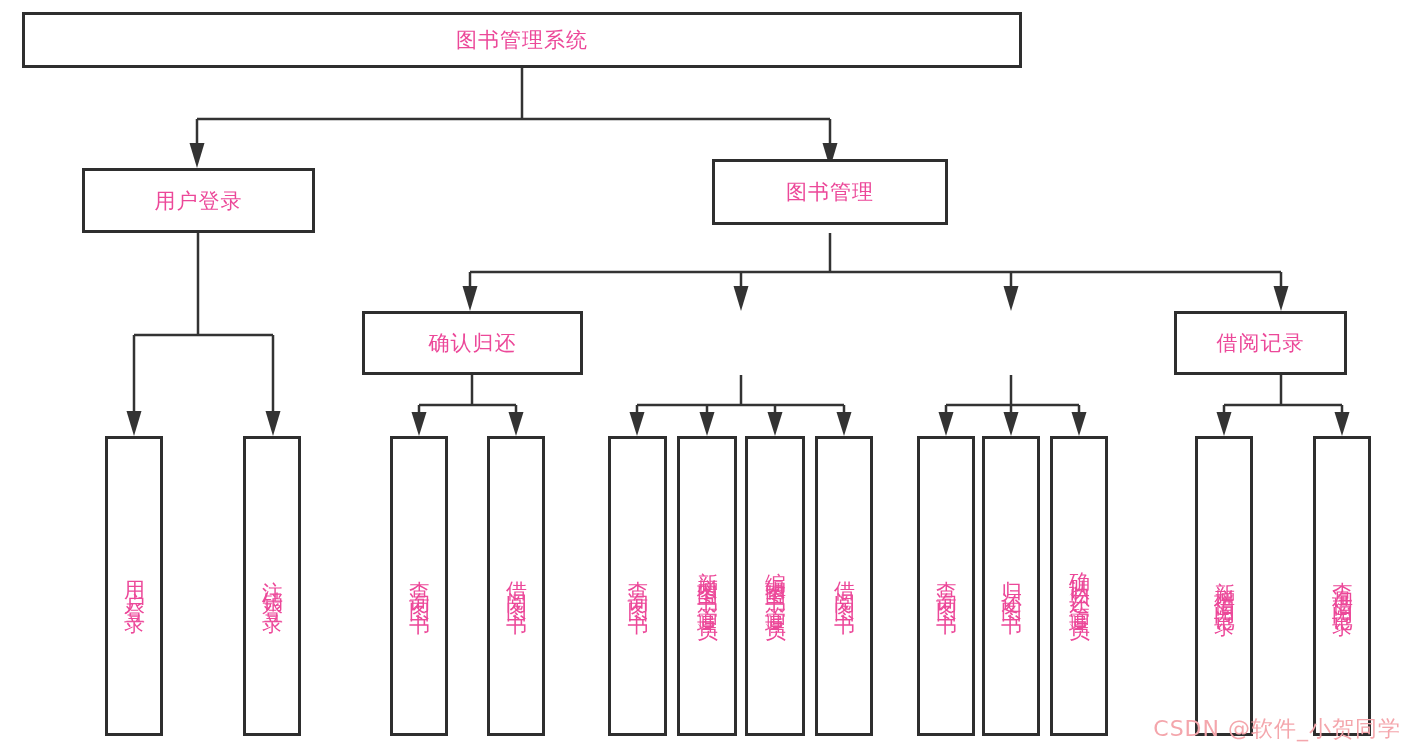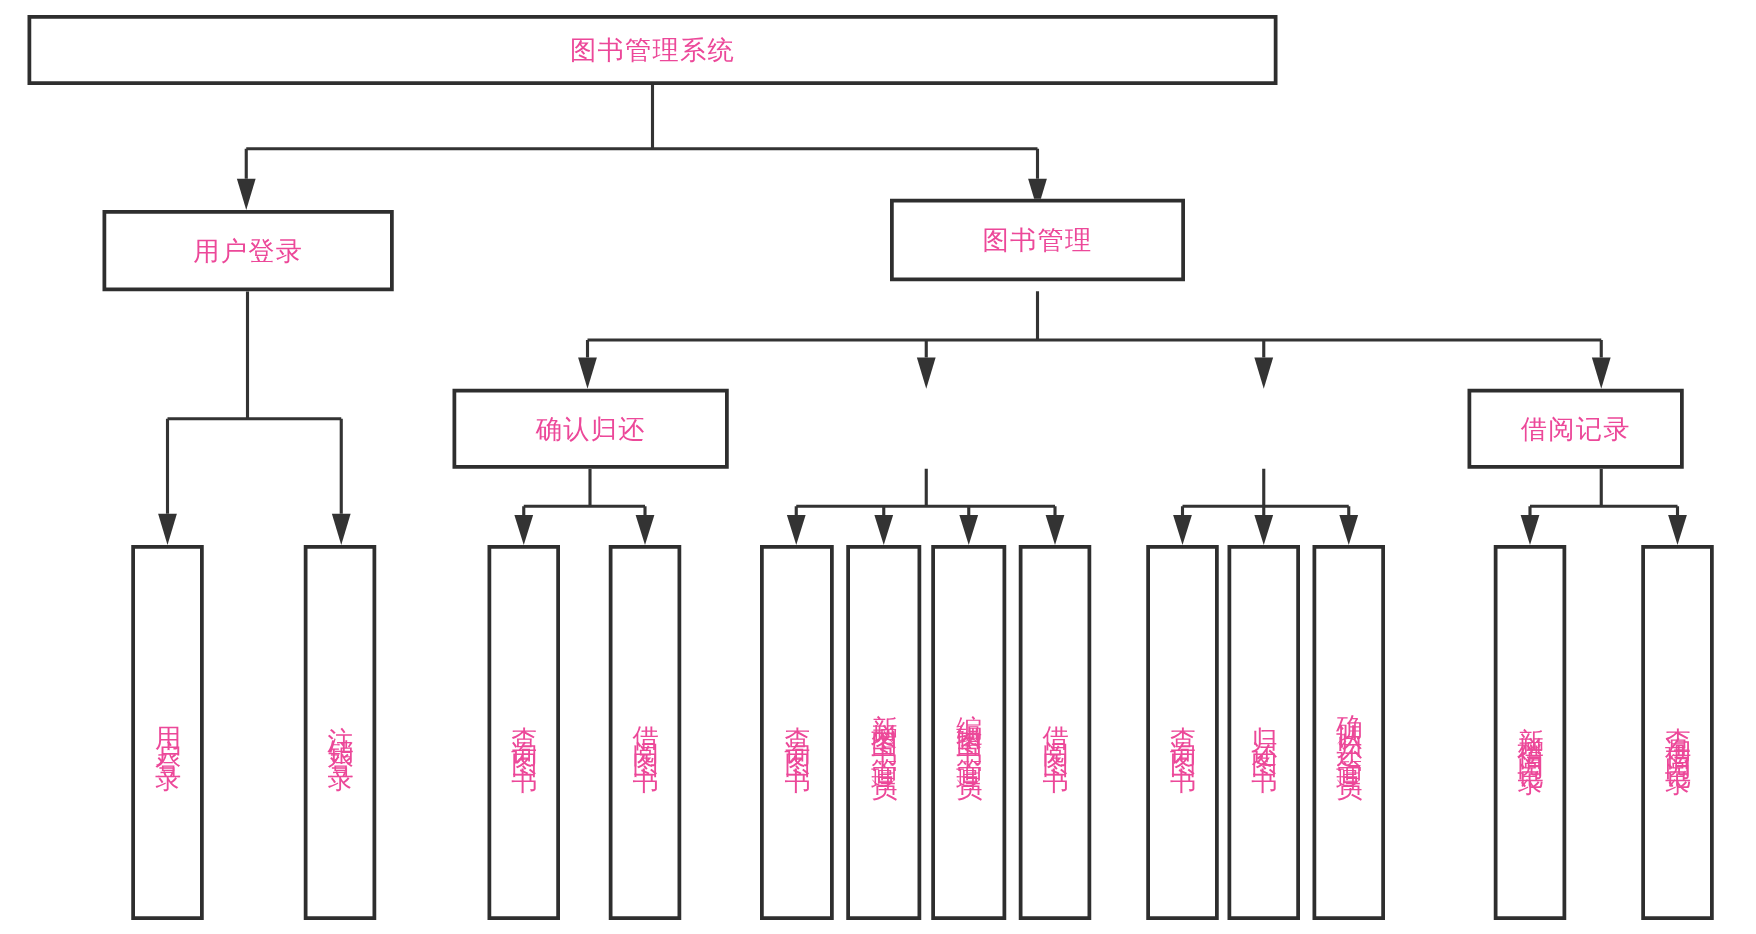--- a/index.html
+++ b/index.html
@@ -167,14 +167,15 @@
     <span>确认归还（管理员）</span>
   </div>
 
   <div class="node vnode" style="left:1195px;top:436px;width:58px;height:300px">
     <span>新增借阅记录</span>
   </div>
   <div class="node vnode" style="left:1313px;top:436px;width:58px;height:300px">
     <span>查询借阅记录</span>
   </div>
 
+  <div class="watermark" style="color: rgb(244, 166, 172);">CSDN @软件_小贺同学</div>
 
 </div>
 
 </body></html>

